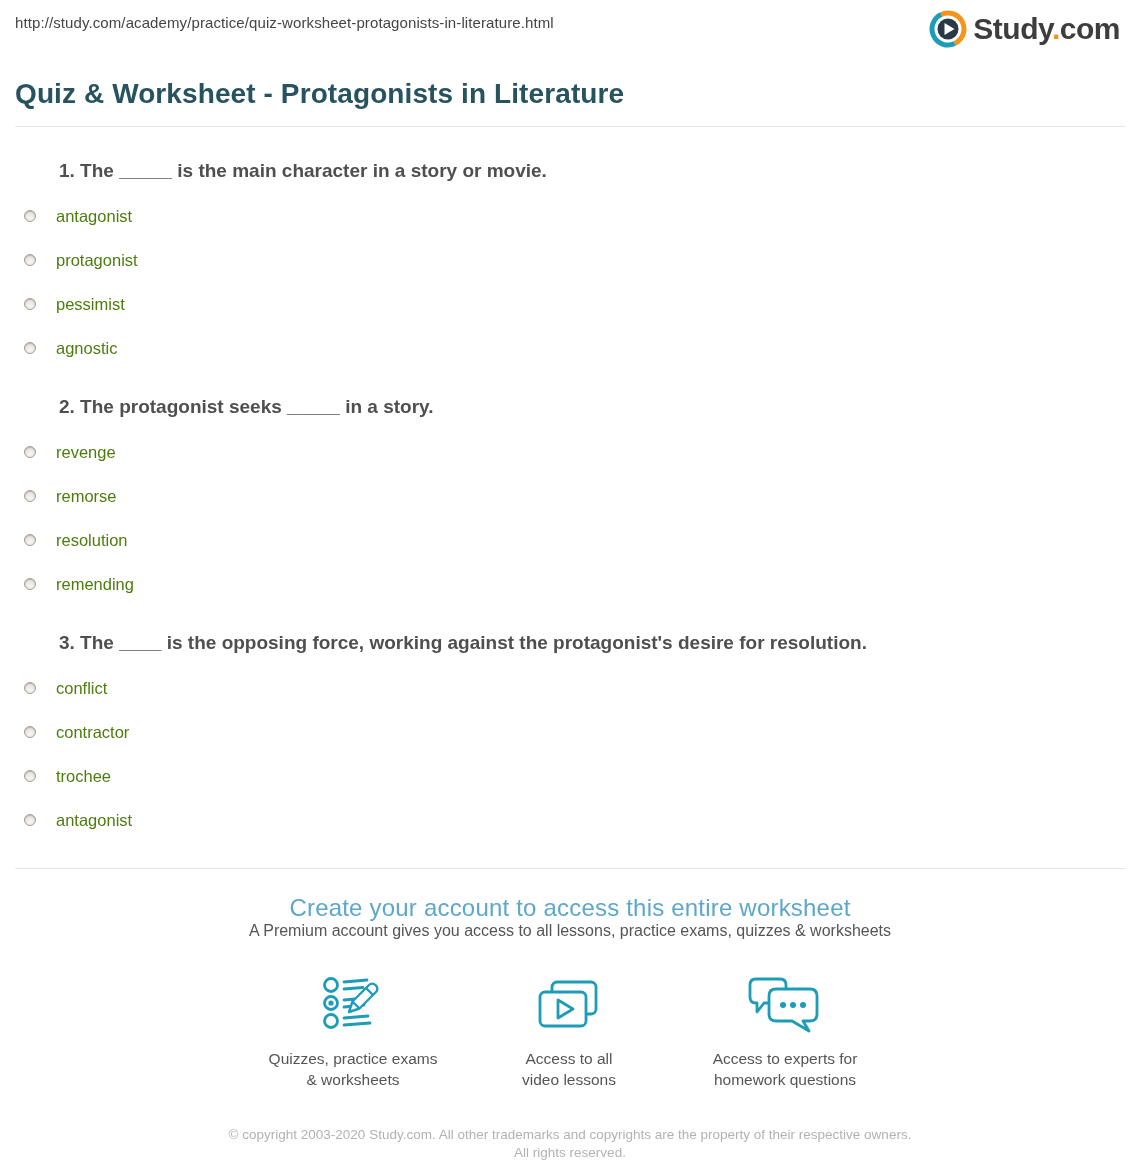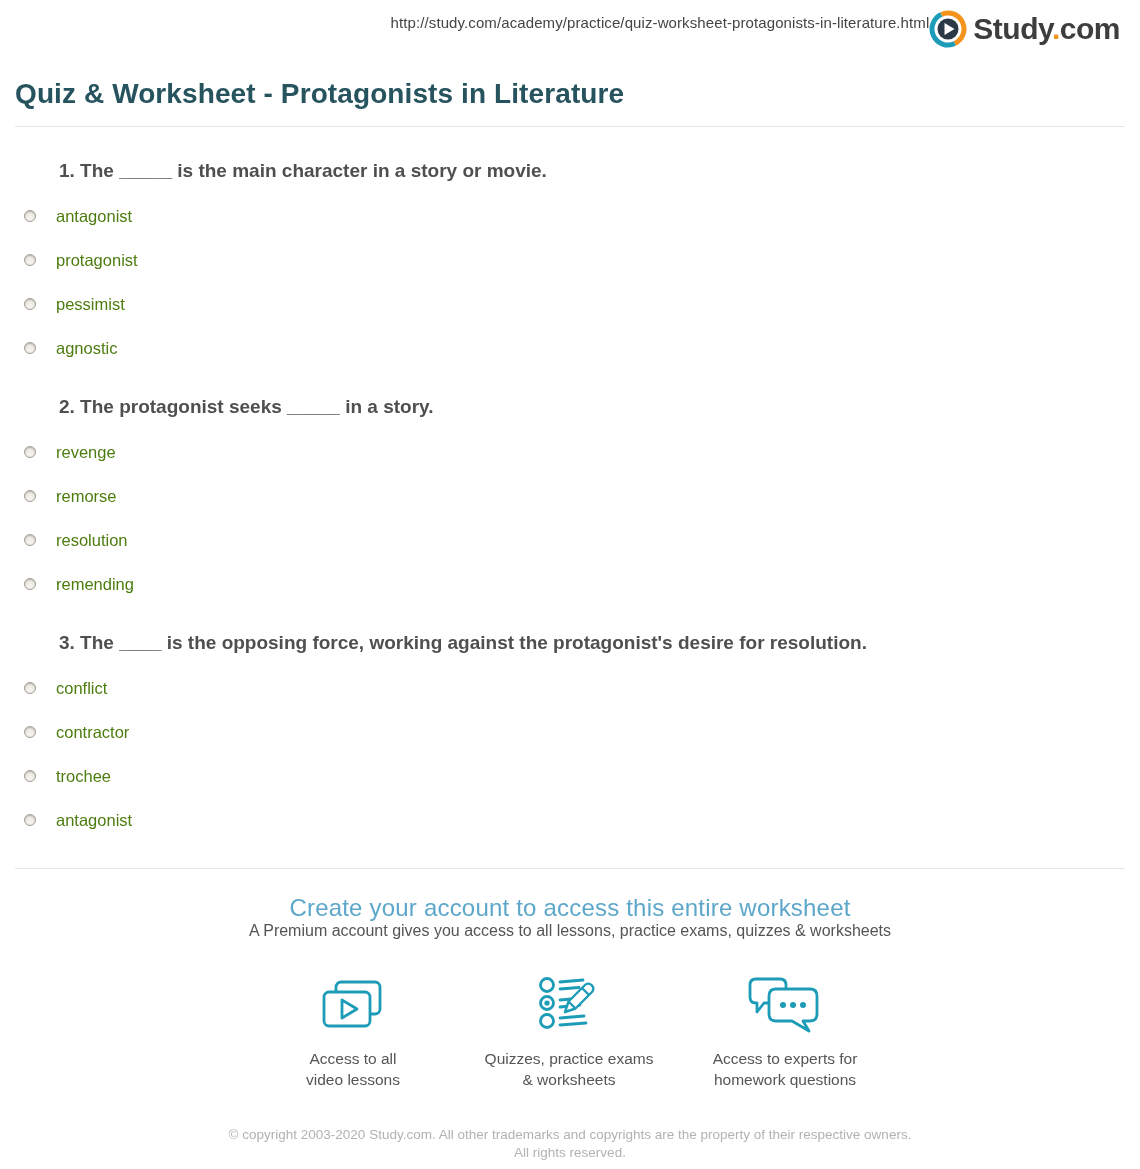--- a/index.html
+++ b/index.html
@@ -8,21 +8,21 @@
     width: 1140px;
     min-height: 1169px;
     font-family: "Liberation Sans", sans-serif;
     color: #555;
   }
   .page { width: 1140px; padding-bottom: 30px; background: #fff; }
 
   
   .header {
     display: flex;
-    justify-content: flex-end;
+    justify-content: space-between;
     align-items: flex-start;
     padding: 10px 20px 0 15px;
   }
   .url-text {
     font-size: 15px;
     color: #454545;
     padding-top: 4px;
     letter-spacing: 0.1px;
   }
   .logo { display: flex; align-items: center; gap: 6px; cursor: pointer; }
@@ -219,36 +219,20 @@
       </div>
     </div>
 
   </div>
 
   <hr class="divider cta-divider">
   <div class="cta-heading">Create your account to access this entire worksheet</div>
   <div class="cta-subheading">A Premium account gives you access to all lessons, practice exams, quizzes &amp; worksheets</div>
 
   <div class="features">
-
-    <div class="feature">
-      <div class="feature-icon-box">
-        <span>
-          <svg width="66" height="52" viewBox="0 0 66 52">
-            <rect x="16" y="3" width="44" height="32" rx="5" fill="none" stroke="#1d9cb8" stroke-width="2.8"></rect>
-            <rect x="4" y="13" width="46" height="34" rx="5" fill="#ffffff" stroke="#1d9cb8" stroke-width="2.8"></rect>
-            <path d="M22 21 L22 39 L37 30 Z" fill="none" stroke="#1d9cb8" stroke-width="2.8" stroke-linejoin="round"></path>
-          </svg>
-        </span>
-      </div>
-      <div class="feature-caption">
-        <div>Access to all</div>
-        <div>video lessons</div>
-      </div>
-    </div>
 
     <div class="feature">
       <div class="feature-icon-box">
         <span>
           <svg width="62" height="58" viewBox="0 0 62 58">
             <circle cx="9" cy="9" r="6.5" fill="none" stroke="#1d9cb8" stroke-width="2.8"></circle>
             <circle cx="9" cy="27" r="6.5" fill="none" stroke="#1d9cb8" stroke-width="2.8"></circle>
             <circle cx="9" cy="27" r="2.6" fill="#1d9cb8"></circle>
             <circle cx="9" cy="45" r="6.5" fill="none" stroke="#1d9cb8" stroke-width="2.8"></circle>
             <path d="M22 6 L45 4" stroke="#1d9cb8" stroke-width="2.8" stroke-linecap="round" fill="none"></path>
@@ -265,20 +249,36 @@
       </div>
       <div class="feature-caption">
         <div>Quizzes, practice exams</div>
         <div>&amp; worksheets</div>
       </div>
     </div>
 
     <div class="feature">
       <div class="feature-icon-box">
         <span>
+          <svg width="66" height="52" viewBox="0 0 66 52">
+            <rect x="16" y="3" width="44" height="32" rx="5" fill="none" stroke="#1d9cb8" stroke-width="2.8"></rect>
+            <rect x="4" y="13" width="46" height="34" rx="5" fill="#ffffff" stroke="#1d9cb8" stroke-width="2.8"></rect>
+            <path d="M22 21 L22 39 L37 30 Z" fill="none" stroke="#1d9cb8" stroke-width="2.8" stroke-linejoin="round"></path>
+          </svg>
+        </span>
+      </div>
+      <div class="feature-caption">
+        <div>Access to all</div>
+        <div>video lessons</div>
+      </div>
+    </div>
+
+    <div class="feature">
+      <div class="feature-icon-box">
+        <span>
           <svg width="76" height="58" viewBox="0 0 76 58">
             <path d="M9 3 H33 Q39 3 39 9 V21 Q39 27 33 27 H17 L10 36 V27 H9 Q3 27 3 21 V9 Q3 3 9 3 Z" fill="#ffffff" stroke="#1d9cb8" stroke-width="2.8" stroke-linejoin="round"></path>
             <path d="M29 13 H63 Q70 13 70 20 V38 Q70 45 63 45 H56 L62 55 L45 45 H29 Q22 45 22 38 V20 Q22 13 29 13 Z" fill="#ffffff" stroke="#1d9cb8" stroke-width="2.8" stroke-linejoin="round"></path>
             <circle cx="36" cy="29" r="3" fill="#1d9cb8"></circle>
             <circle cx="46" cy="29" r="3" fill="#1d9cb8"></circle>
             <circle cx="56" cy="29" r="3" fill="#1d9cb8"></circle>
           </svg>
         </span>
       </div>
       <div class="feature-caption">

